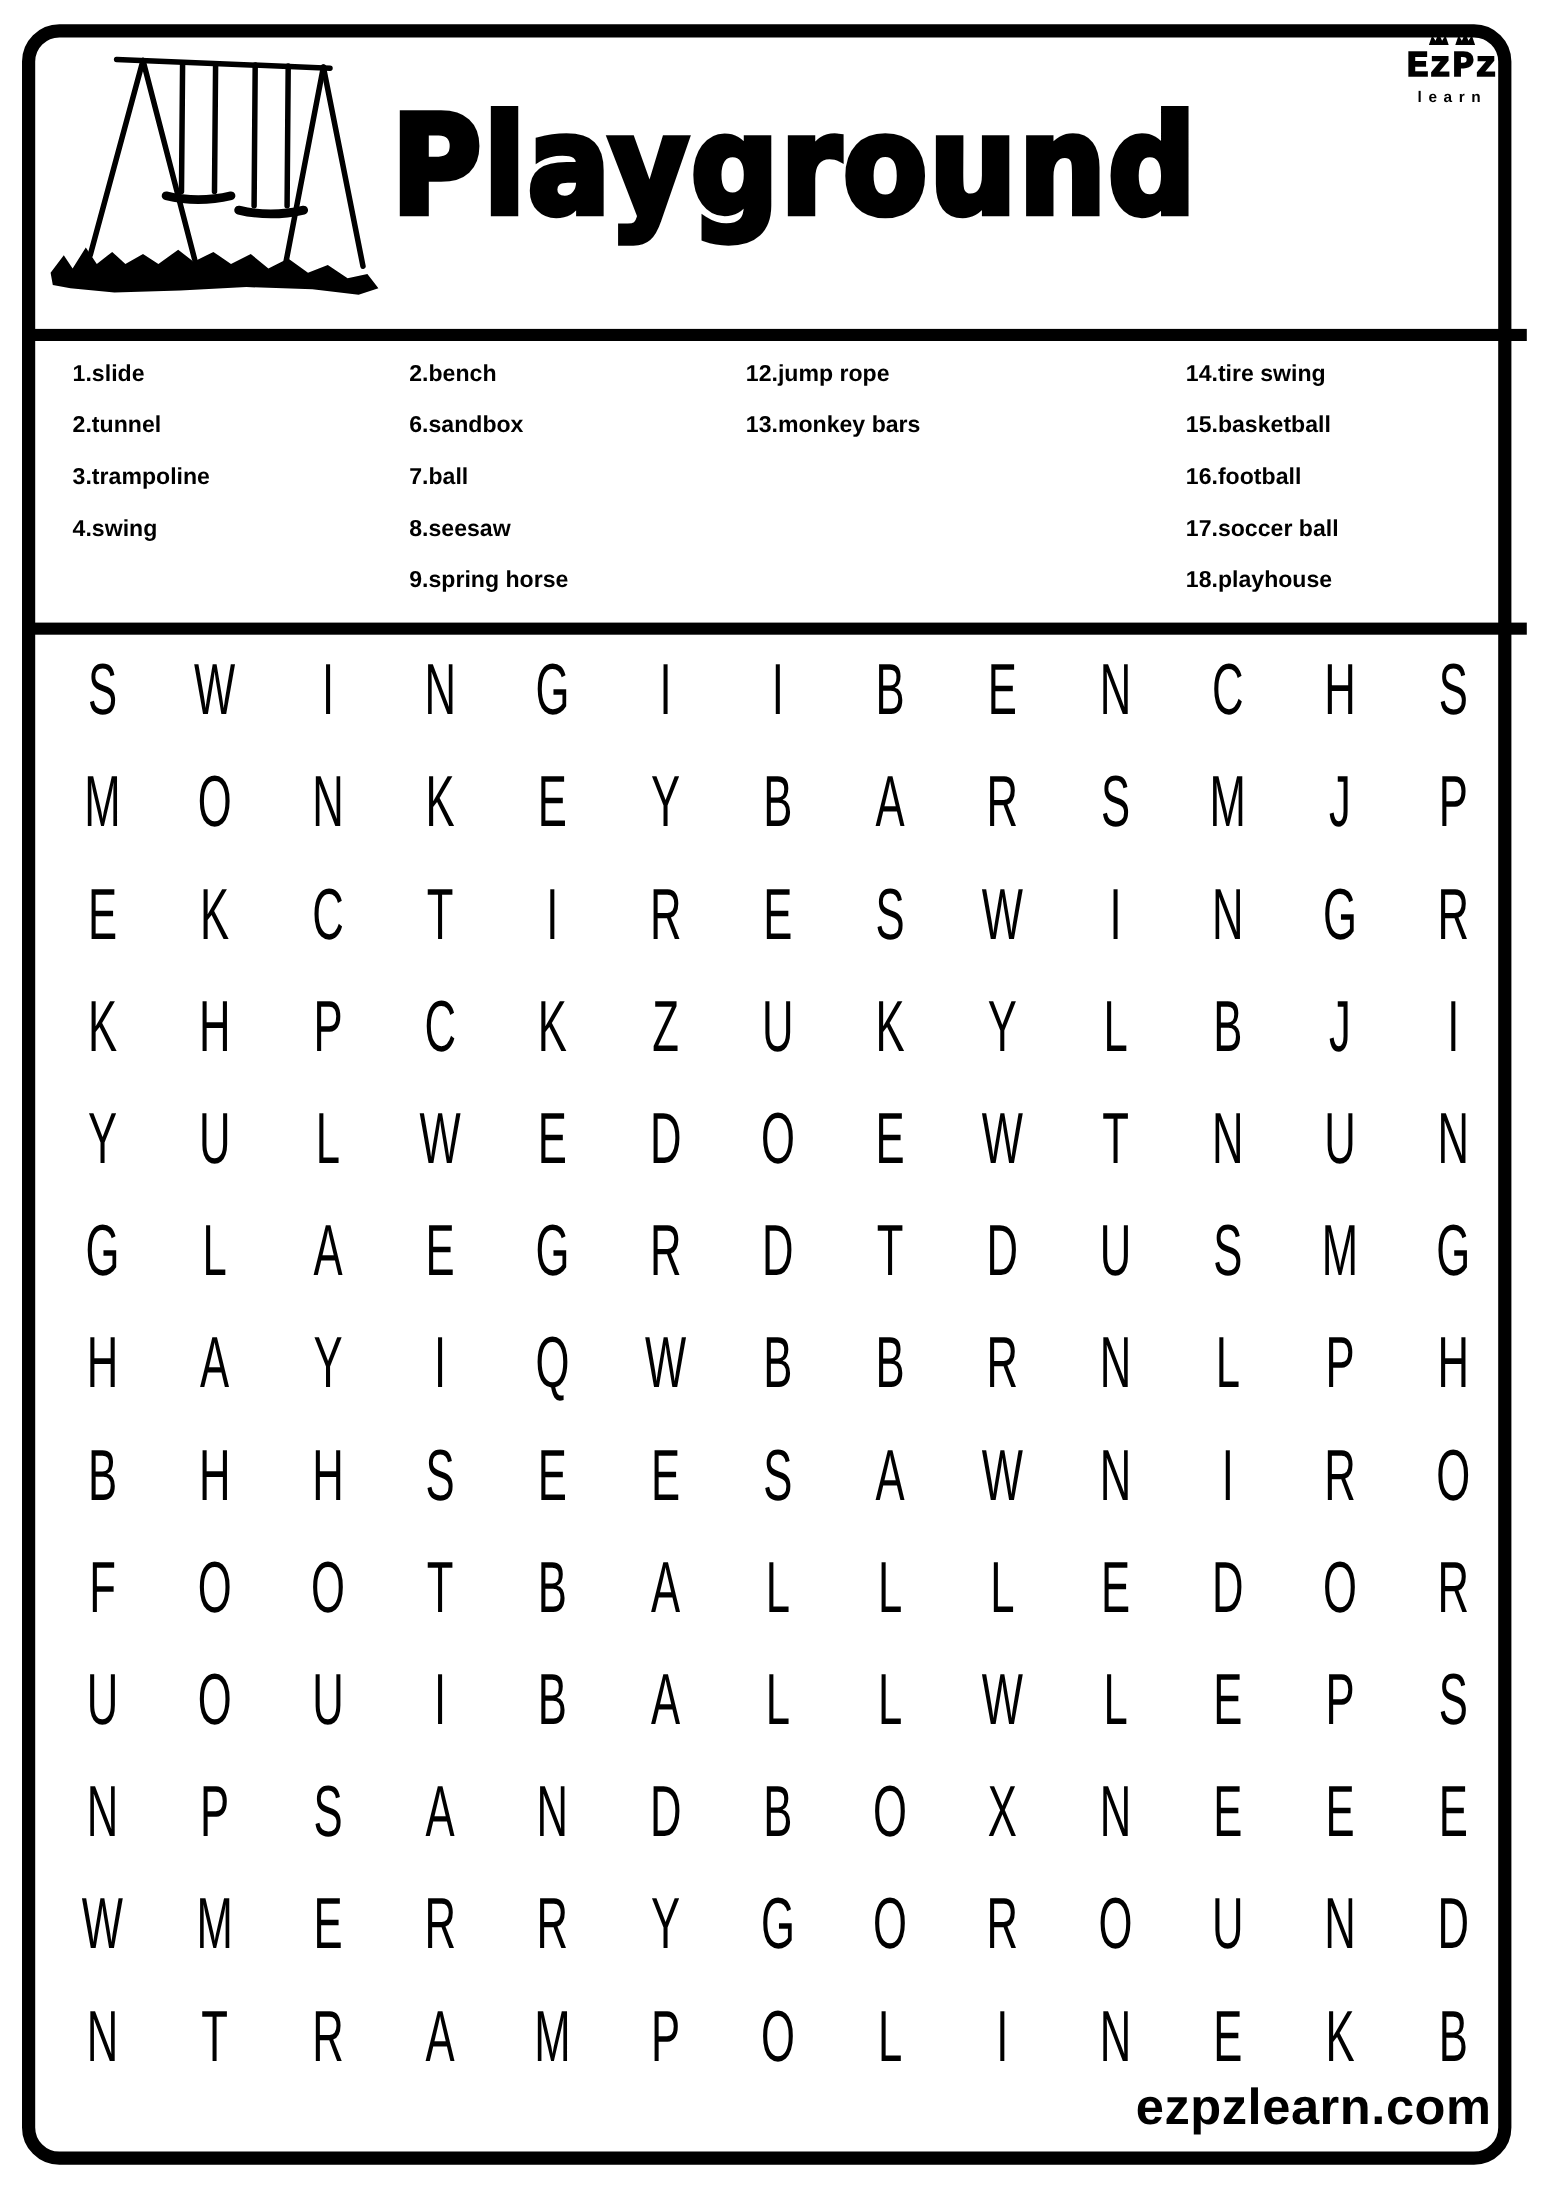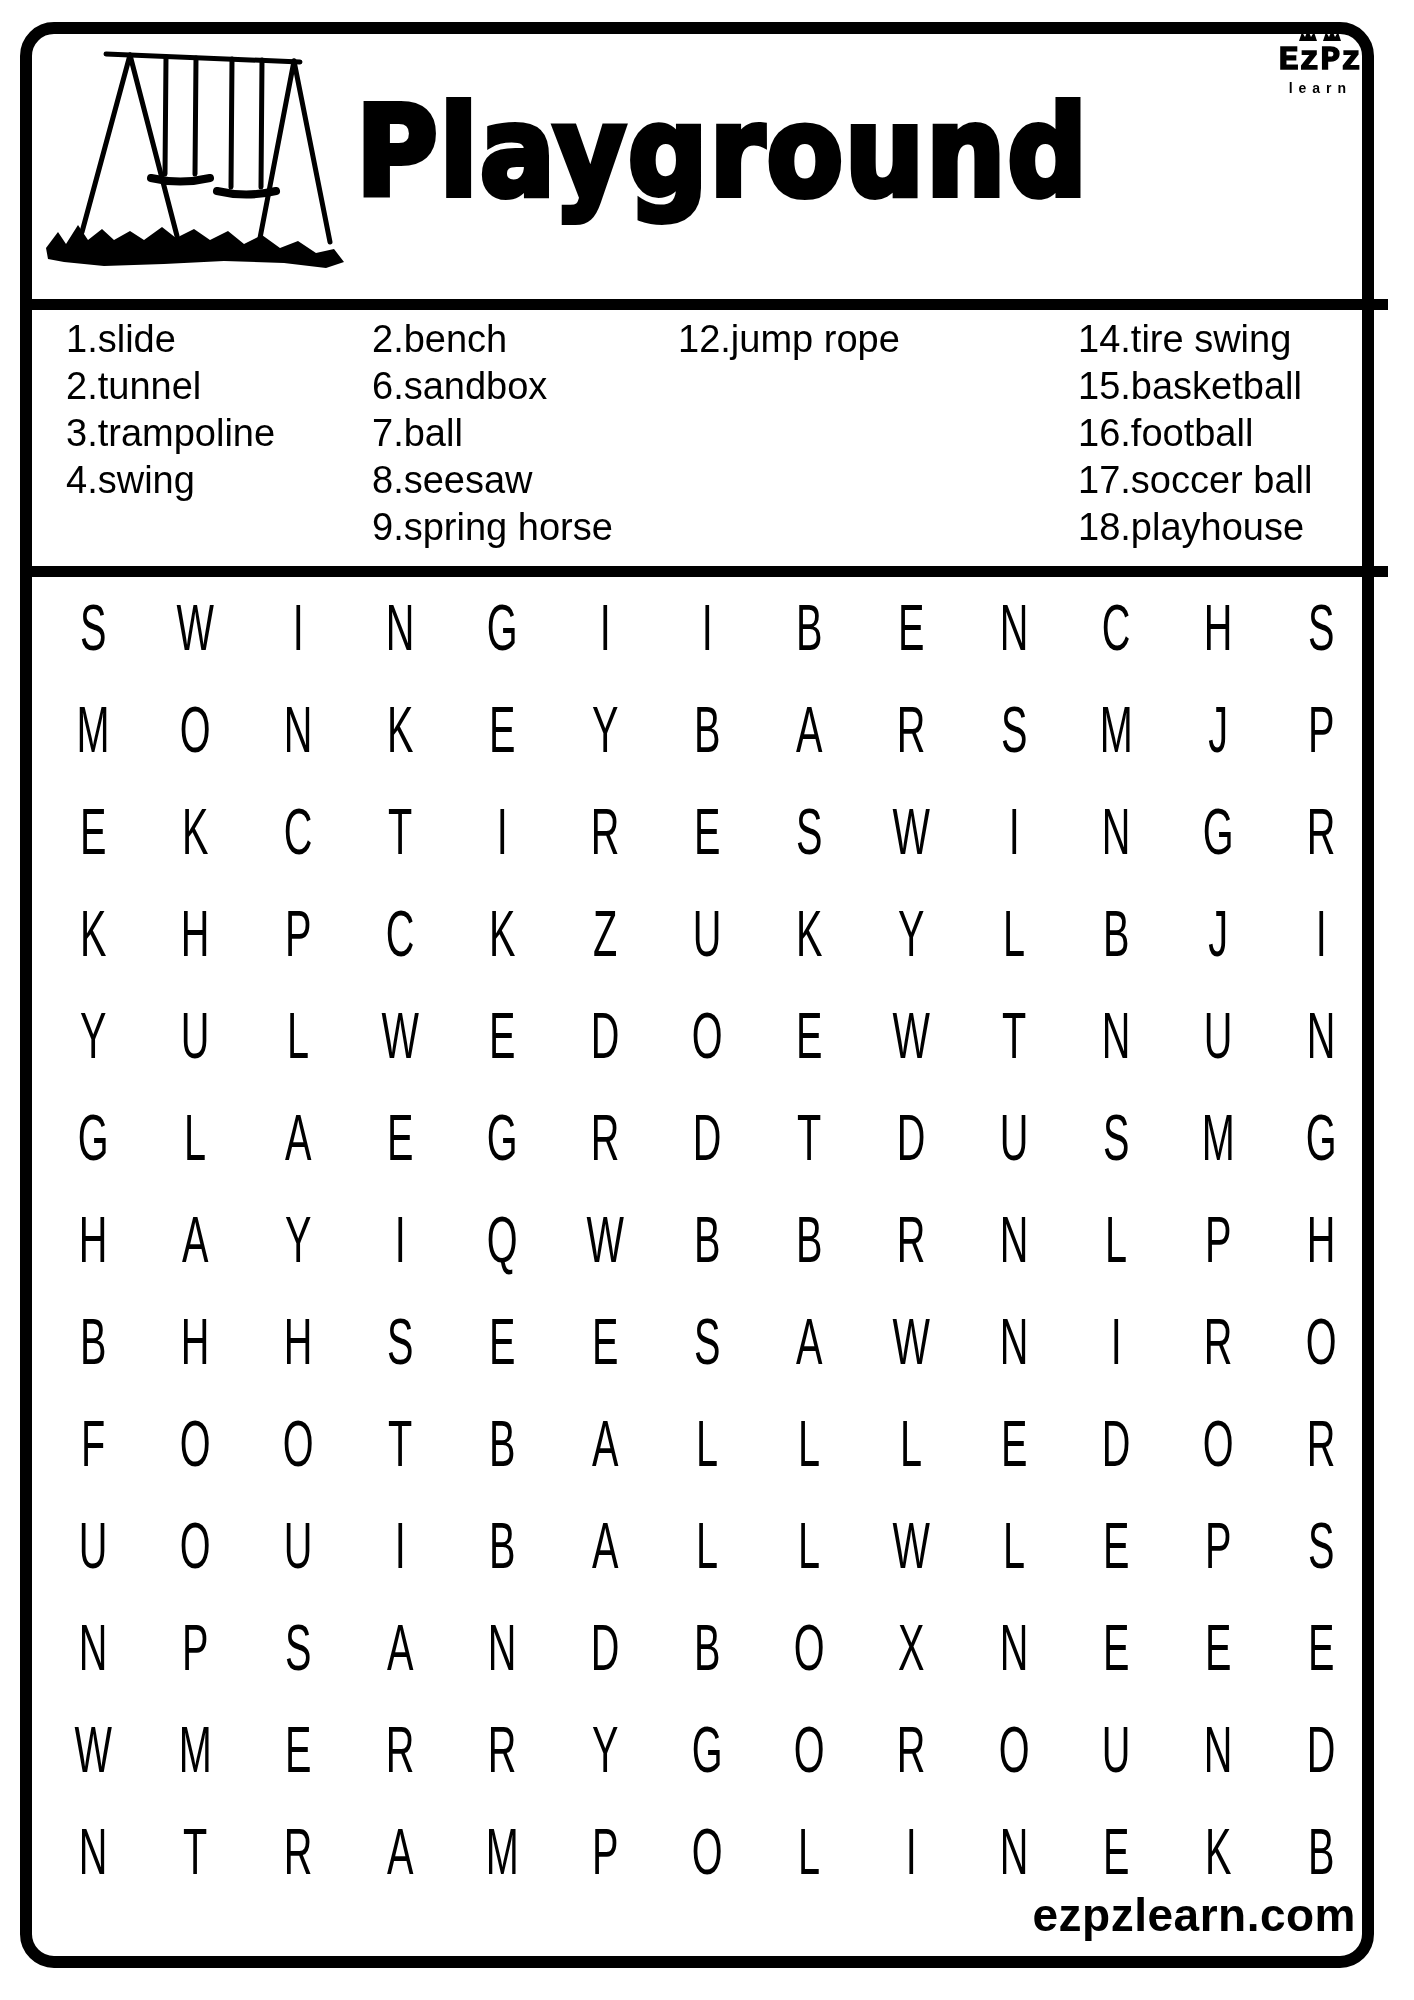--- a/index.html
+++ b/index.html
@@ -32,21 +32,21 @@
   .swing-illustration{position:absolute;left:44px;top:22px;}
 
   
   .logo{position:absolute;top:28px;right:52px;text-align:center;line-height:1;}
   .logo-crowns{height:16px;}
   .logo-main{font-family:Liberation Mono, monospace;font-size:33px;font-weight:bold;
              letter-spacing:1px;-webkit-text-stroke:1.5px #000;}
   .logo-sub{font-size:14px;font-weight:bold;letter-spacing:6px;margin-top:4px;}
 
   
-  .wl-col{position:absolute;top:316px;font-size:38px;font-weight:normal;line-height:47px;white-space:nowrap;}
+  .wl-col{position:absolute;top:316px;font-size:21px;font-weight:bold;line-height:47px;white-space:nowrap;}
   .wl-col1{left:66px;}
   .wl-col2{left:372px;}
   .wl-col3{left:678px;}
   .wl-col4{left:1078px;}
 
   
   .grid{position:absolute;left:42px;top:577px;width:1330px;}
   .grid-row{display:grid;grid-template-columns:repeat(13,1fr);height:102px;}
   .grid-letter{
     display:flex;align-items:center;justify-content:center;
@@ -109,20 +109,21 @@
   </div>
 <div class="wl-col wl-col2">
     <div>2.bench</div>
     <div>6.sandbox</div>
     <div>7.ball</div>
     <div>8.seesaw</div>
     <div>9.spring horse</div>
   </div>
 <div class="wl-col wl-col3">
     <div>12.jump rope</div>
+    <div>13.monkey bars</div>
   </div>
 <div class="wl-col wl-col4">
     <div>14.tire swing</div>
     <div>15.basketball</div>
     <div>16.football</div>
     <div>17.soccer ball</div>
     <div>18.playhouse</div>
   </div>
 
 <div class="rule rule-wordlist"></div>

